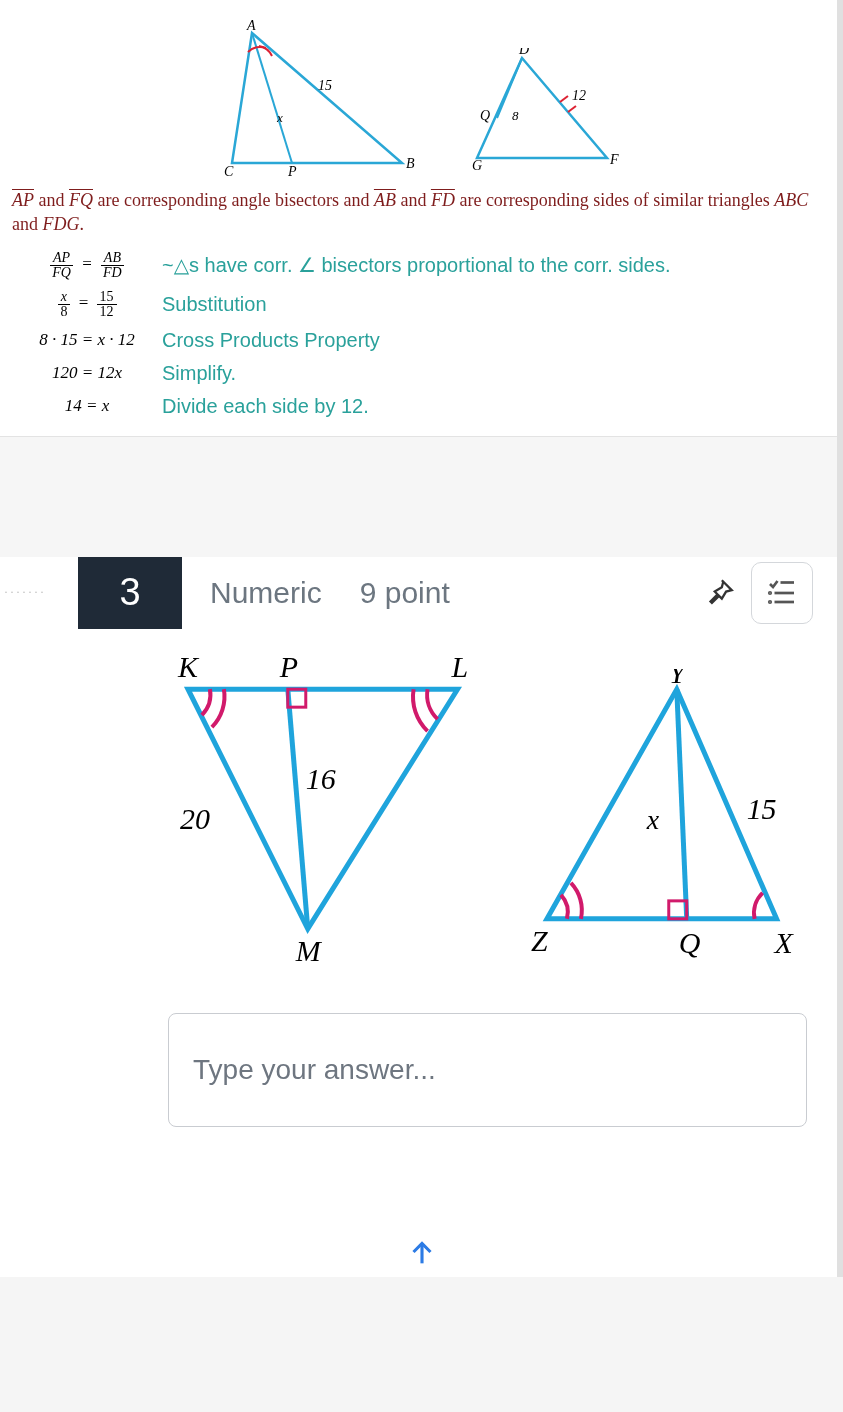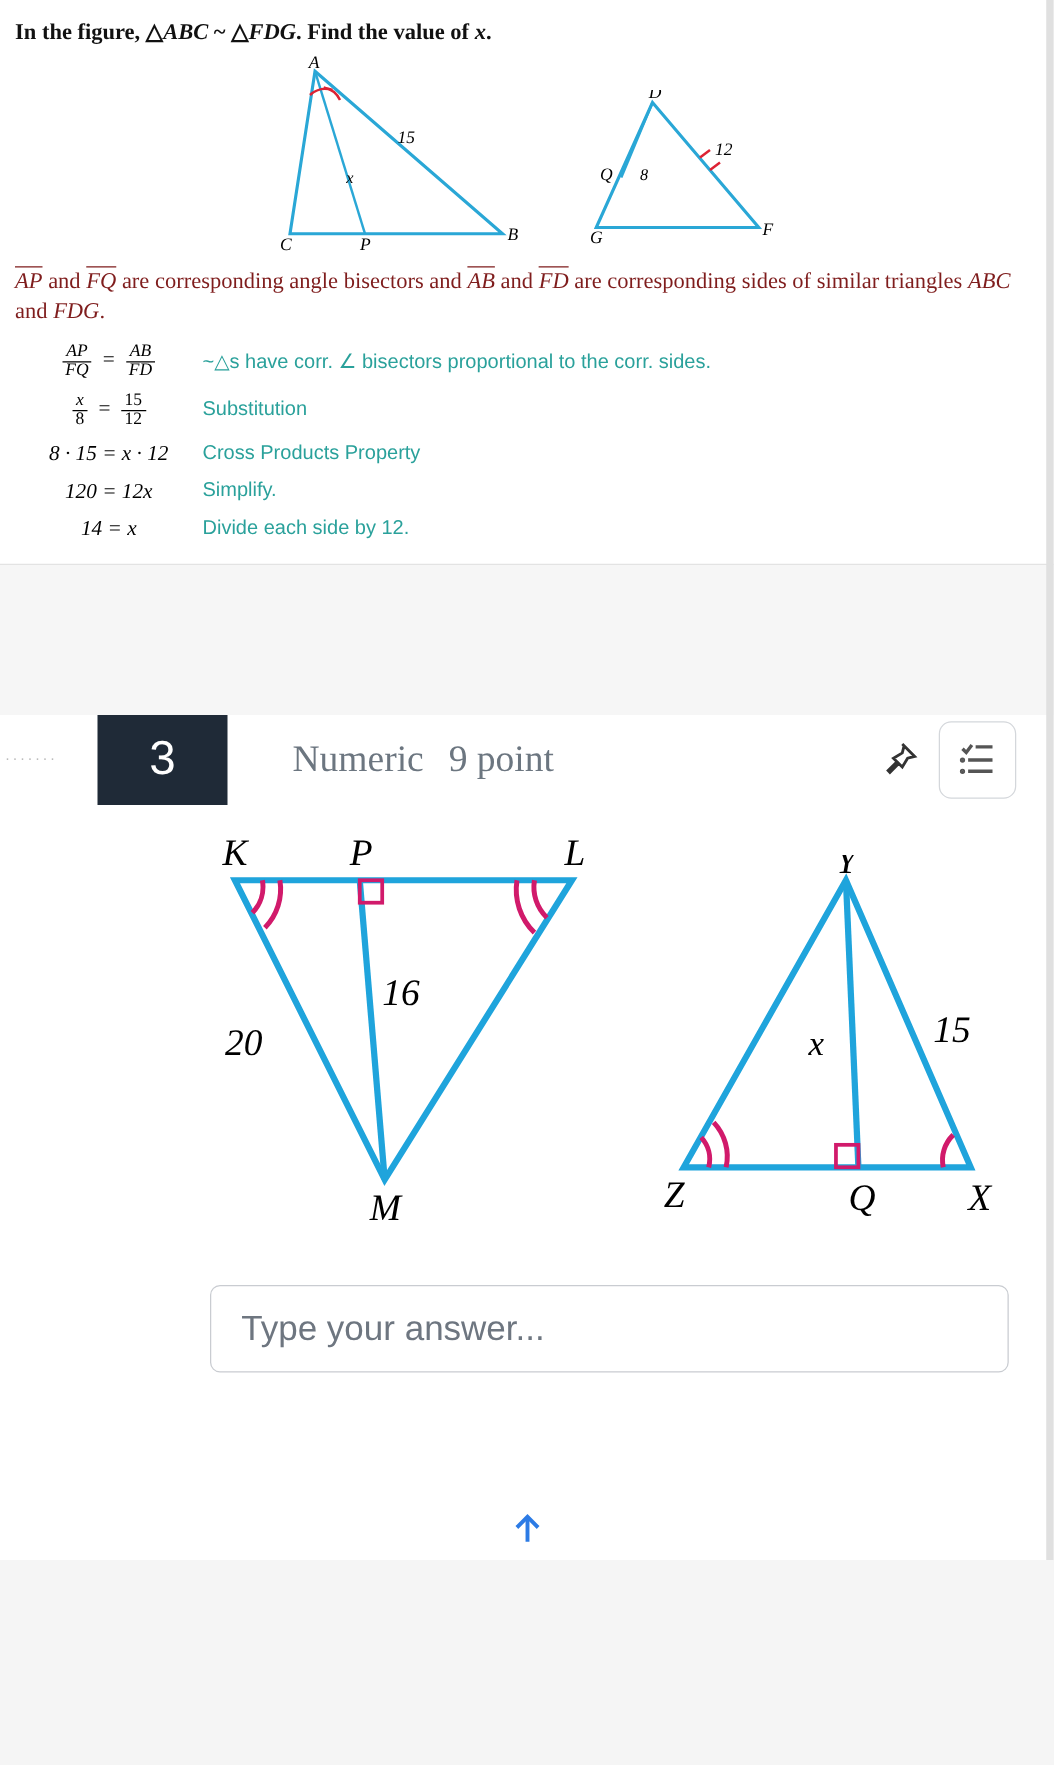--- a/index.html
+++ b/index.html
@@ -36,21 +36,21 @@
   }
   .seg { text-decoration: overline; font-style: italic; }
   .steps {
     display: grid;
     grid-template-columns: 150px auto;
     row-gap: 10px;
     align-items: center;
     font-size: 17px;
   }
   .steps .lhs { text-align:center; }
-  .steps .reason { color:#2aa19b; font-size:16px; font-family: Helvetica, Arial, sans-serif; }
+  .steps .reason { color:#2aa19b; font-size:20px; font-family: Helvetica, Arial, sans-serif; }
   .frac {
     display:inline-flex;
     flex-direction:column;
     align-items:center;
     vertical-align:middle;
     line-height:1;
     font-size: 14px;
   }
   .frac .num { border-bottom:1px solid #000; padding:0 3px; }
   .frac .den { padding:0 3px; }
@@ -82,26 +82,25 @@
     color:#fff;
     width: 104px;
     height: 72px;
     display:flex;
     align-items:center;
     justify-content:center;
     font-size: 38px;
     font-family: Helvetica, Arial, sans-serif;
   }
   .qtype {
-    font-family: Liberation Serif, serif;
+    font-family: Liberation Sans, sans-serif;
     font-size: 30px;
     color:#6c7680;
     display:flex;
-    gap: 20px;
-    margin-left: 24px;
+    gap: 38px;
   }
   .q-actions {
     margin-left:auto;
     display:flex;
     align-items:center;
     gap: 12px;
   }
   .pin {
     width: 40px; height:40px;
     display:flex; align-items:center; justify-content:center;
@@ -125,21 +124,21 @@
     font-family: Helvetica, Arial, sans-serif;
     font-style: italic;
     font-size: 28px;
     color:#000;
   }
   .answer {
     margin: 34px 24px 0 168px;
   }
   .answer input{
     width: 100%;
-    padding: 18px 24px;
+    padding: 40px 24px;
     font-size: 28px;
     font-family: Helvetica, Arial, sans-serif;
     color:#333;
     border:1px solid #c9ccd1;
     border-radius:8px;
     outline:none;
   }
   .answer input::placeholder{ color:#6e7680; }
 
   .right-rail{
@@ -158,23 +157,20 @@
   }
   .up-arrow{ color:#2c7be5; }
   svg text { font-family: Georgia, serif; font-style: italic; }
 </style>
 </head>
 <body>
 
 <div class="right-rail"></div>
 
 <div class="example">
-  <div class="prompt">
-    <span>In the figure, △</span><span class="ital">ABC</span><span> ~ △</span><span class="ital">FDG</span><span>. Find the value of </span><span class="ital">x</span><span>.</span>
-  </div>
 
   <div class="fig-row">
 
     <svg width="200" height="160" viewBox="0 0 200 160">
       <polygon points="30,15 180,145 10,145" fill="none" stroke="#2aa7d6" stroke-width="2.5"></polygon>
       <line x1="30" y1="15" x2="70" y2="145" stroke="#2aa7d6" stroke-width="2"></line>
       <path d="M 26 34 A 18 18 0 0 1 44 30" fill="none" stroke="#d23" stroke-width="2"></path>
       <path d="M 37 28 A 18 18 0 0 1 50 38" fill="none" stroke="#d23" stroke-width="2"></path>
       <text x="25" y="12" font-size="14">A</text>
       <text x="184" y="150" font-size="14">B</text>

